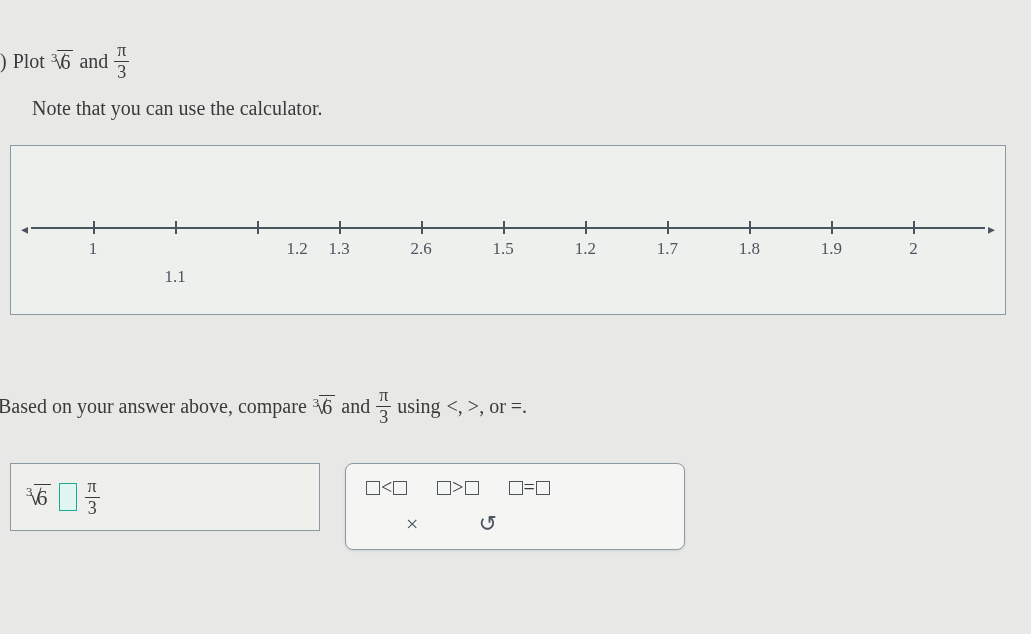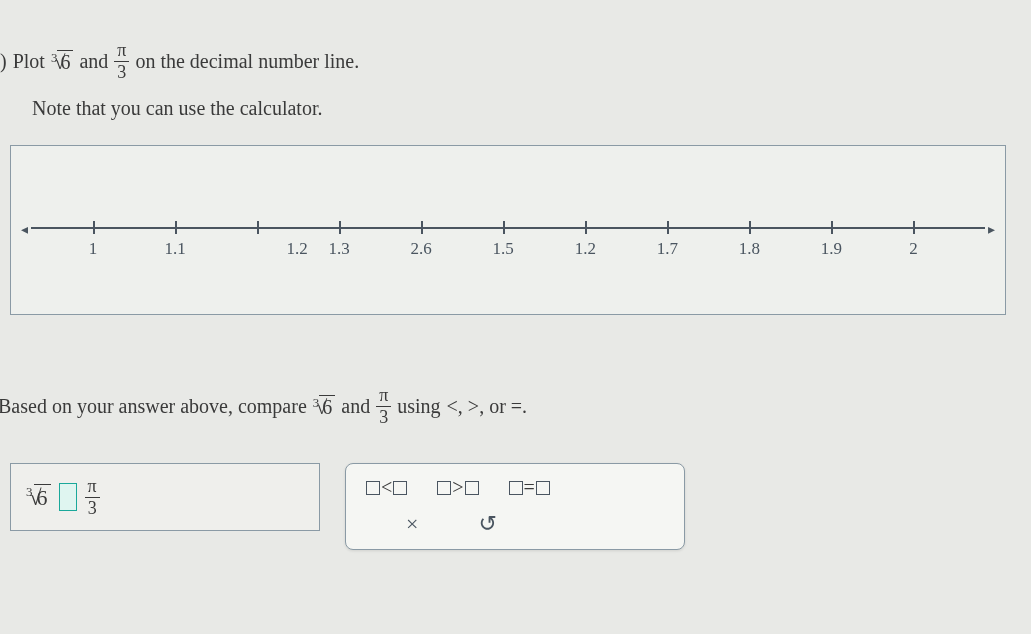--- a/index.html
+++ b/index.html
@@ -180,35 +180,34 @@
     <span>Plot</span>
     <span class="cube-root">
       <span class="root-index">3</span>
       <span class="radical">√<span class="radicand" style="display:inline-block;margin-left:-8px;">6</span></span>
     </span>
     <span>and</span>
     <span class="fraction">
       <span class="num">π</span>
       <span class="den">3</span>
     </span>
-    <span>on the decimal number line.</span>
   </div>
 
   <div class="note-line">Note that you can use the calculator.</div>
 
   <div class="number-line-panel">
     <div class="number-line">
       <span class="arrow-left">◂</span>
       <div class="axis"></div>
       <span class="arrow-right">▸</span>
       <div id="ticks">
           <div class="tick" style="left: 6.5%;"></div>
           <div class="tick-label" style="left: 6.5%;">1</div>
           <div class="tick" style="left: 15.1%;"></div>
-          <div class="tick-label" style="left: 15.1%;">1.1</div>
+          <div class="tick-label" style="left: 15.1%; margin-top: 28px;">1.1</div>
           <div class="tick" style="left: 23.7%;"></div>
           <div class="tick-label" style="left: 23.7%; margin-left: 40px;">1.2</div>
           <div class="tick" style="left: 32.3%;"></div>
           <div class="tick-label" style="left: 32.3%; font-family: Liberation Serif, serif;">1.3</div>
           <div class="tick" style="left: 40.9%;"></div>
           <div class="tick-label" style="left: 40.9%;">2.6</div>
           <div class="tick" style="left: 49.5%;"></div>
           <div class="tick-label" style="left: 49.5%;">1.5</div>
           <div class="tick" style="left: 58.1%;"></div>
           <div class="tick-label" style="left: 58.1%;">1.2</div>

